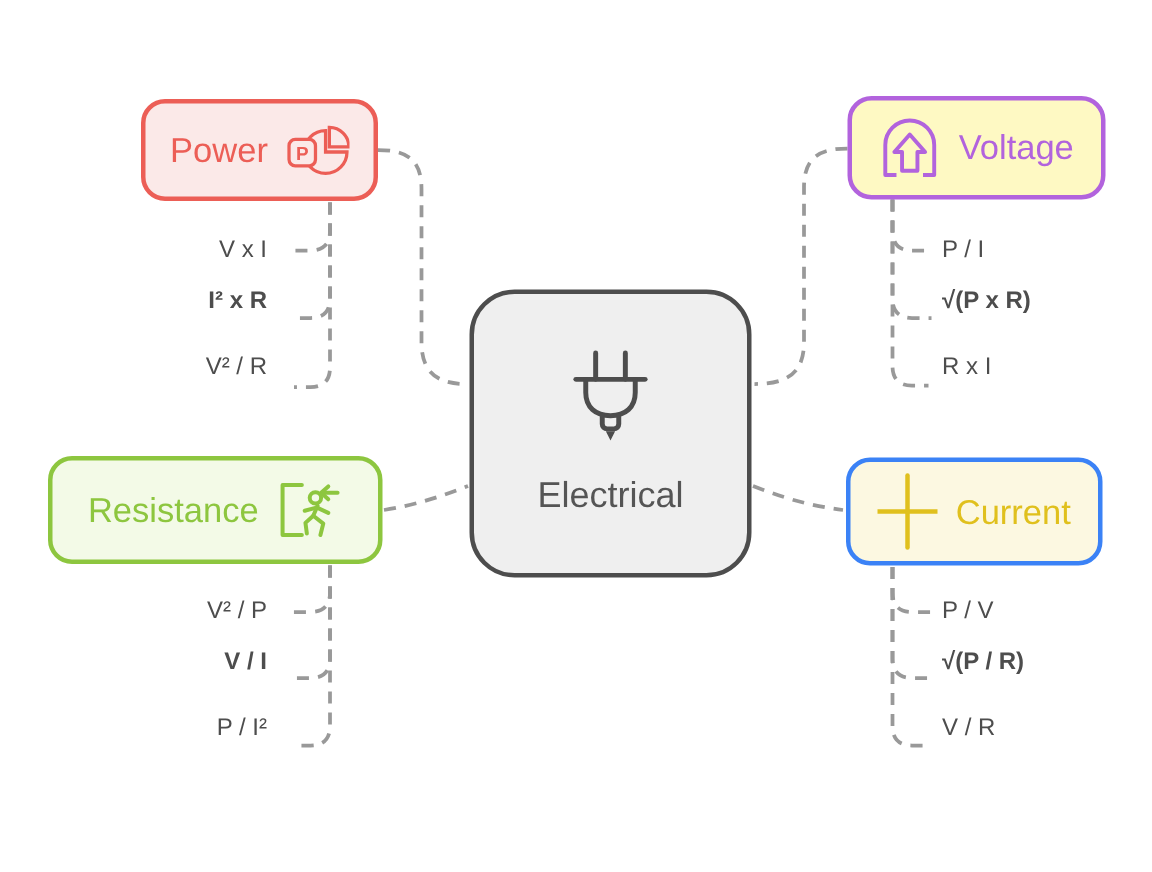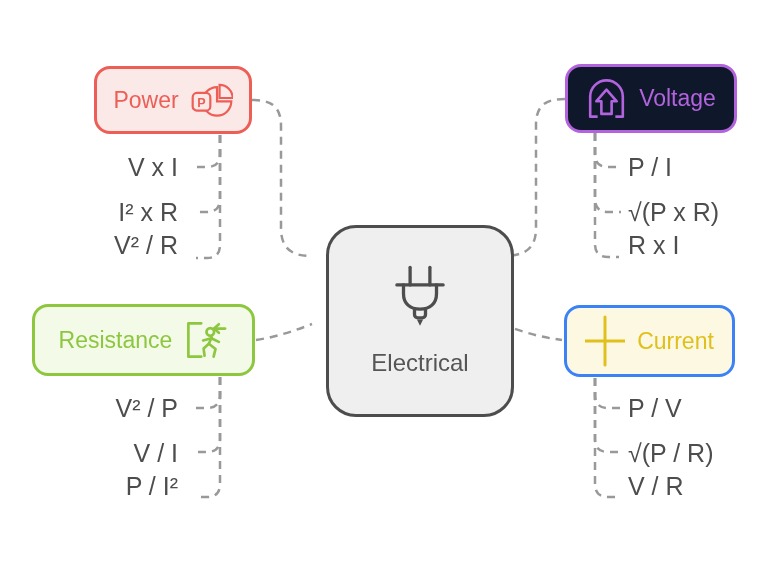--- a/index.html
+++ b/index.html
@@ -7,39 +7,39 @@
     position:relative;width:768px;height:581px;background:#ffffff;overflow:hidden;
     font-family:"Liberation Sans", sans-serif;
   }
   .connectors{position:absolute;left:0;top:0;z-index:0;}
   .node{
     position:absolute;z-index:2;display:flex;align-items:center;justify-content:center;
     border-radius:16px;box-sizing:border-box;gap:12px;
   }
   .node .box-label{font-size:23px;line-height:1;white-space:nowrap;}
   .power{left:94px;top:66px;width:158px;height:68px;border:3px solid #ec5e56;background:#fbe9e8;color:#ec5e56;}
-  .voltage{left:565px;top:64px;width:172px;height:69px;border:3px solid #b263dd;background:#0f172a;color:#b263dd;}
+  .voltage{left:565px;top:64px;width:172px;height:69px;border:3px solid #b263dd;background:#fef9c3;color:#b263dd;}
   .resistance{left:32px;top:304px;width:223px;height:72px;border:3px solid #8dc63f;background:#f3fae7;color:#8dc63f;}
   .current{left:564px;top:305px;width:171px;height:72px;border:3px solid #3b82f6;background:#fcf8e1;color:#e0c01d;}
   .center{
-    left:326px;top:193px;width:188px;height:192px;border:3px solid #4d4d4d;background:#efefef;
-    border-radius:30px;flex-direction:column;gap:16px;color:#555555;margin-top:32px;
+    left:313px;top:193px;width:188px;height:192px;border:3px solid #4d4d4d;background:#efefef;
+    border-radius:30px;flex-direction:column;gap:16px;color:#555555;
   }
   .center-label{font-size:24px;line-height:33px;text-align:center;color:#555555;}
   .fgroup{position:absolute;z-index:2;}
   .formula{
-    position:absolute;height:28px;line-height:28px;font-size:25px;color:#4d4d4d;white-space:nowrap;
+    position:absolute;height:28px;line-height:28px;font-size:16px;color:#4d4d4d;white-space:nowrap;
   }
   .fg-tl{left:30px;top:153px;width:148px;}
   .fg-bl{left:30px;top:394px;width:148px;}
   .fg-tr{left:628px;top:153px;width:140px;}
   .fg-br{left:628px;top:394px;width:140px;}
   .fg-tl .formula,.fg-bl .formula{right:0;text-align:right;}
   .fg-tr .formula,.fg-br .formula{left:0;text-align:center;}
-  .f0{top:0;} .f1{top:45px;} .f2{top:78px;}
+  .f0{top:0;} .f1{top:34px;font-weight:bold;} .f2{top:78px;}
   .icon{flex:0 0 auto;display:block;}
 </style>
 </head>
 <body>
 
 <div class="canvas">
 
   <svg class="connectors" width="768" height="581" viewBox="0 0 768 581">
     <g fill="none" stroke="#999999" stroke-width="2.5" stroke-dasharray="8 6">
 

